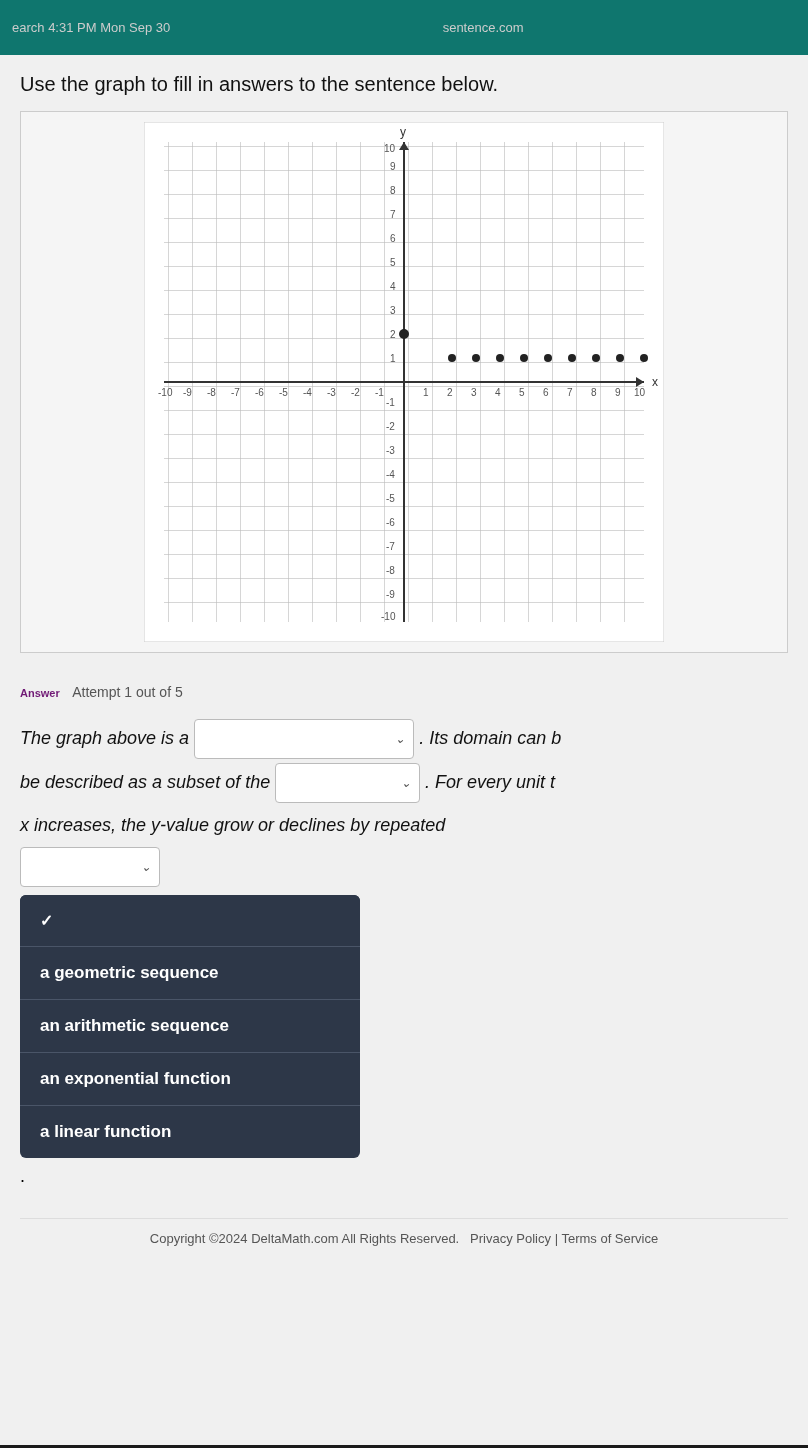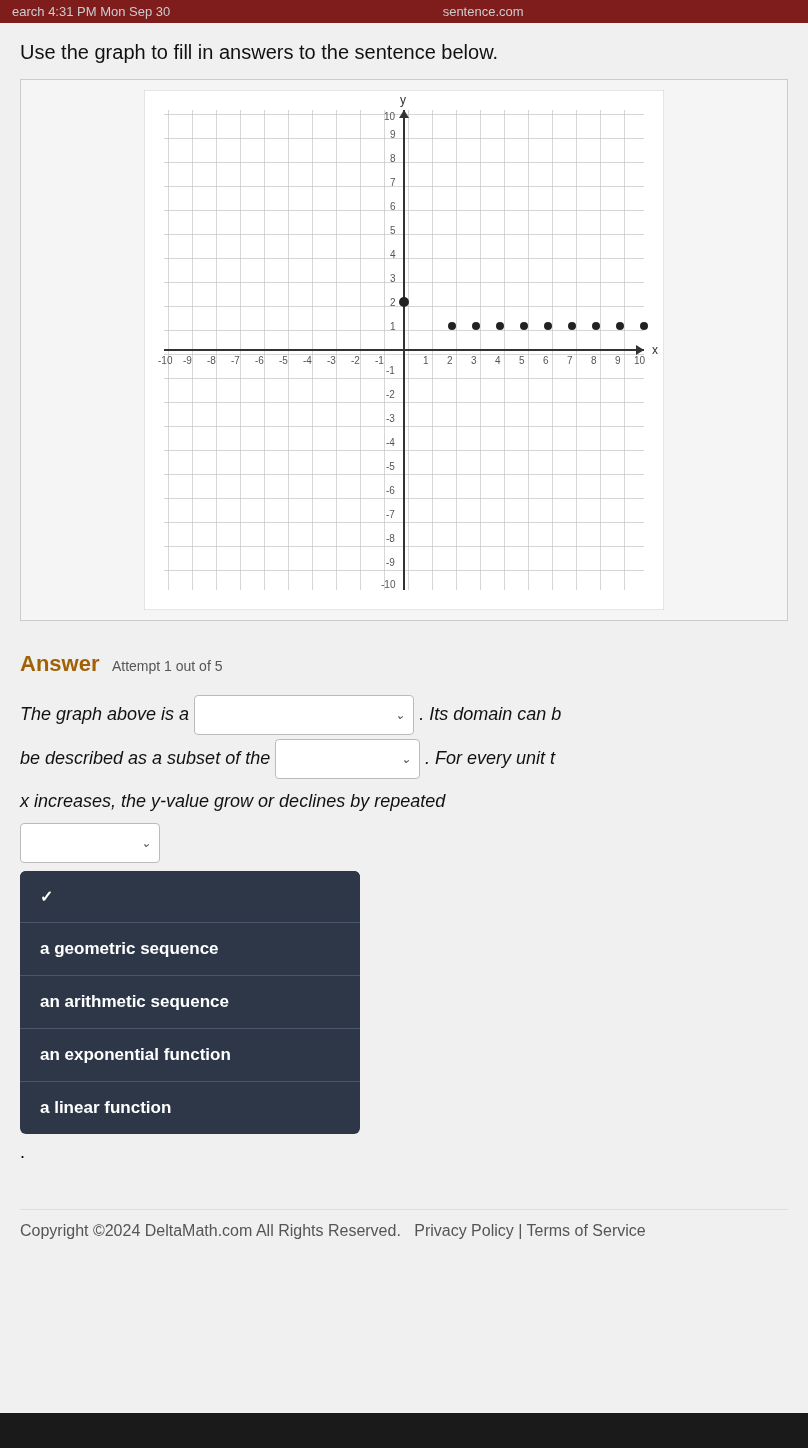--- a/index.html
+++ b/index.html
@@ -5,24 +5,24 @@
     * { box-sizing: border-box; margin: 0; padding: 0; }
     body {
       background: #1a1a1a;
       font-family: Arial, sans-serif;
       width: 808px;
       min-height: 1448px;
       overflow-x: hidden;
     }
 
     .status-bar {
-      background: #7f1d1d;
+      background: #0f766e;
       color: #ccc;
       font-size: 13px;
-      padding: 4px 12px;
+      padding: 20px 12px;
       display: flex;
       justify-content: space-between;
       align-items: center;
     }
 
     .main-content {
       background: #f0f0f0;
       min-height: 1390px;
       padding: 16px 20px 8px 20px;
     }
@@ -48,23 +48,23 @@
     svg.graph {
       display: block;
     }
 
     .answer-section {
       background: #f0f0f0;
       padding: 10px 0;
     }
 
     .answer-label {
-      font-size: 22px;
+      font-size: 11px;
       font-weight: 700;
-      color: #a16207;
+      color: #701a75;
       display: inline;
     }
 
     .attempt-label {
       font-size: 14px;
       color: #555;
       margin-left: 8px;
     }
 
     .answer-header {
@@ -138,25 +138,26 @@
       background: #2d3748;
     }
 
     .checkmark {
       color: #fff;
       font-size: 16px;
       margin-right: 12px;
     }
 
     .footer {
-      font-size: 16px;
+      font-size: 13px;
       color: #555;
       padding: 12px 0 8px 0;
       border-top: 1px solid #ddd;
-      margin-top: 36px;
+      margin-top: 21px;
+      text-align: center;
     }
 
     .footer a {
       color: #555;
       text-decoration: none;
     }
   </style>
 </head>
 <body>
 

